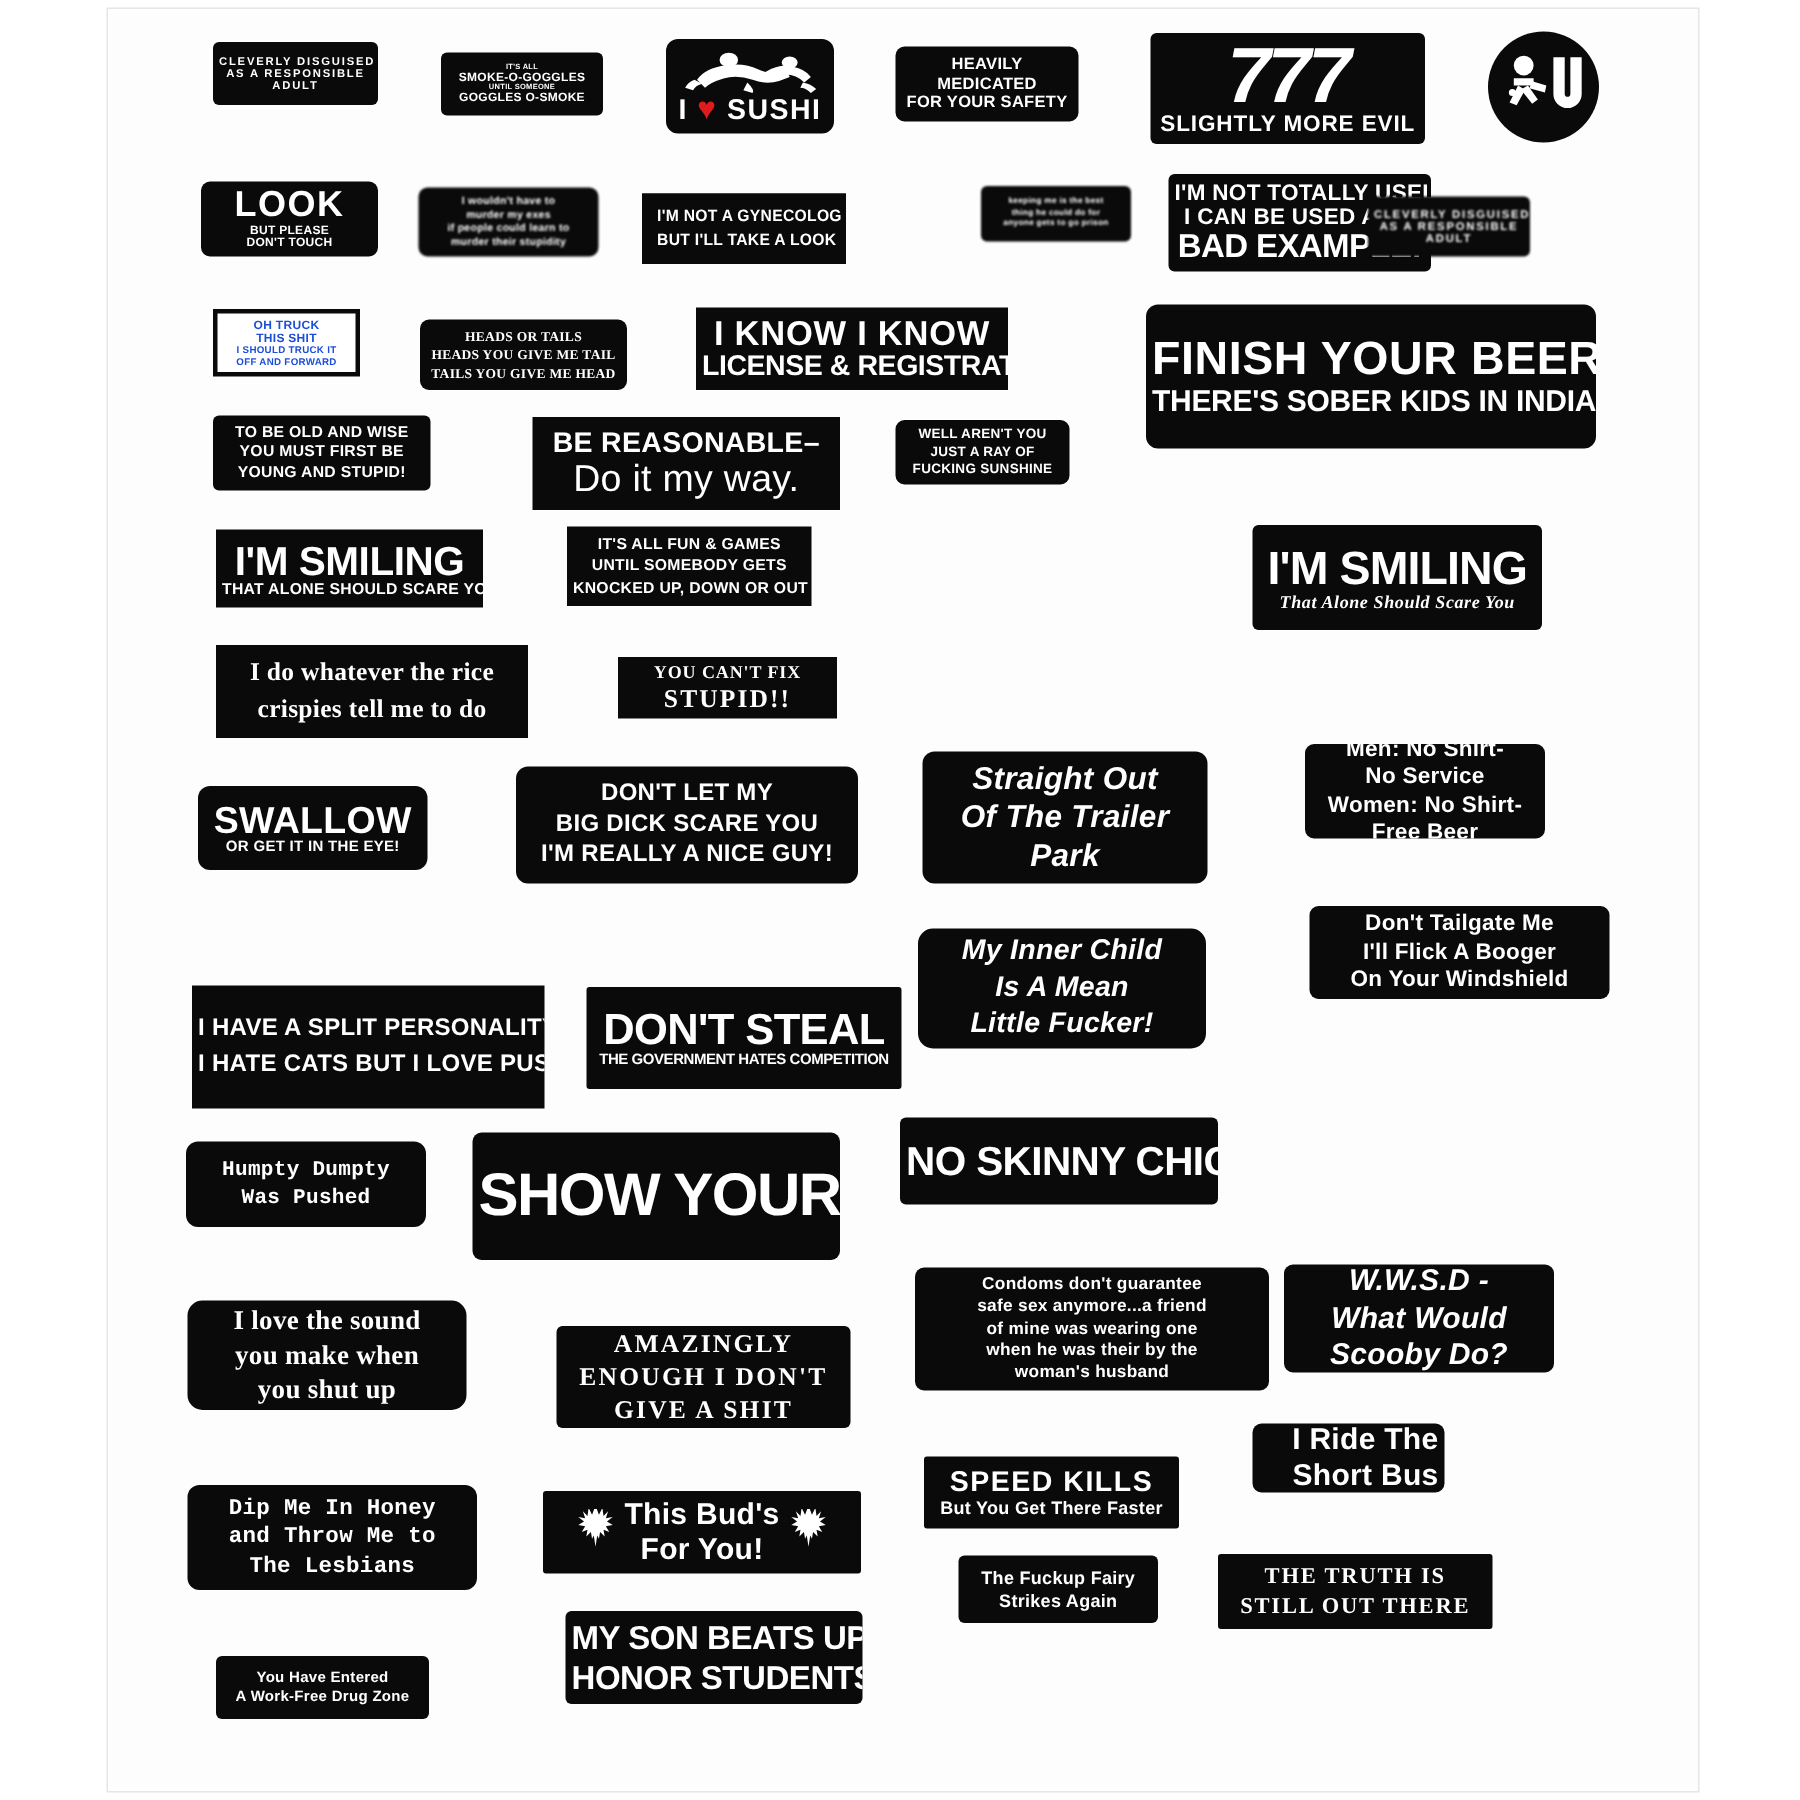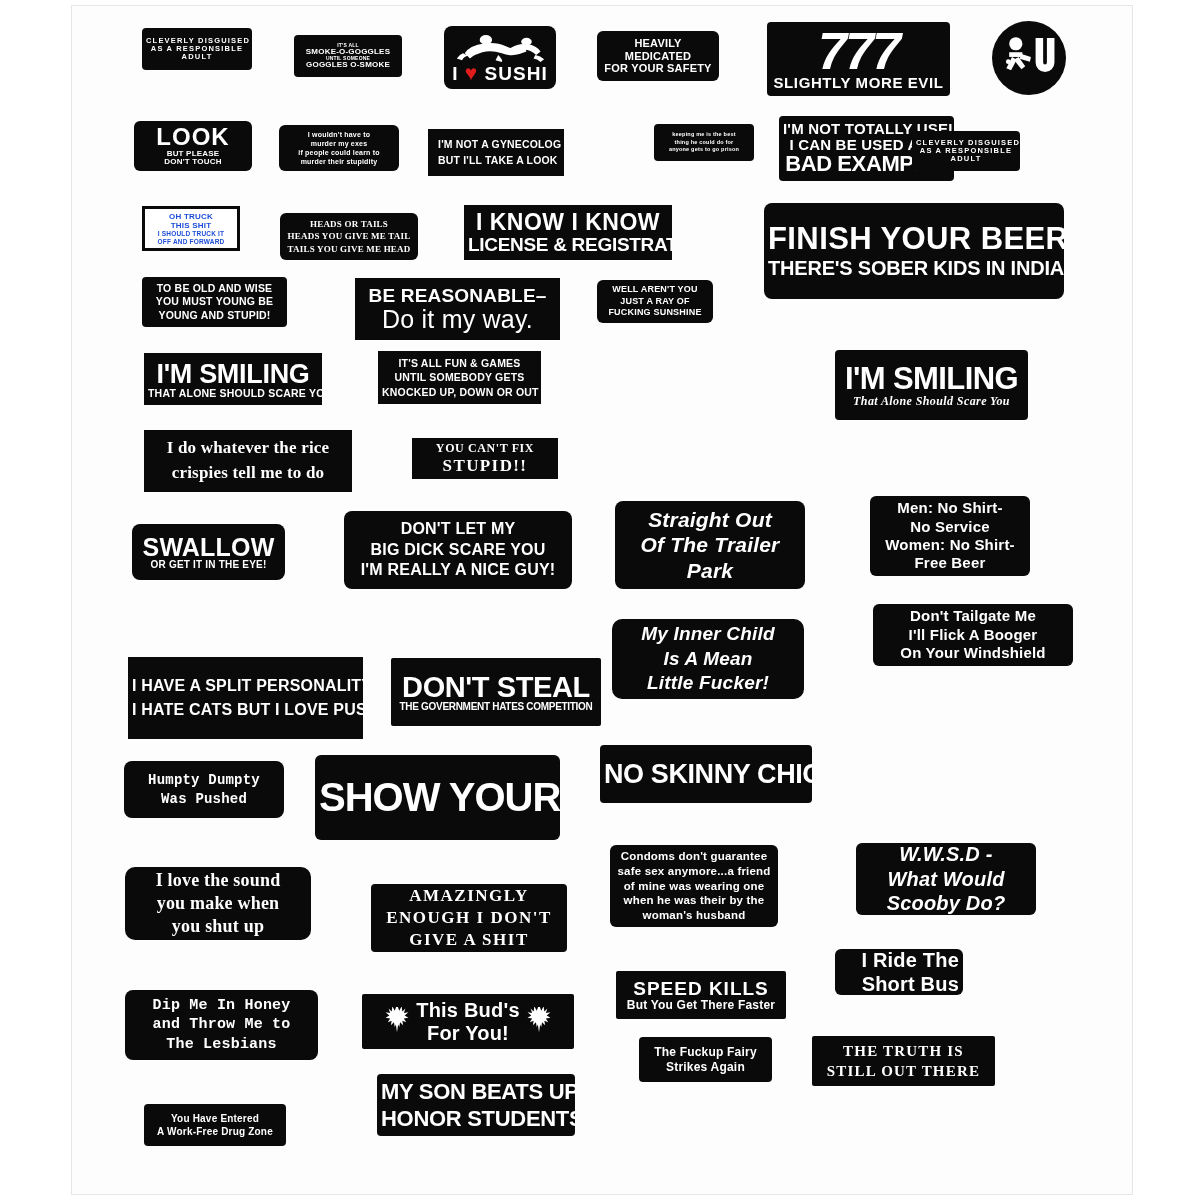--- a/index.html
+++ b/index.html
@@ -221,21 +221,21 @@
   <div class="sticker r8" style="left:692px;top:197px;width:300px;height:96px;">
     <span class="txt">
       <span class="l" style="font-size:31px;letter-spacing:.4px;">FINISH YOUR BEER</span>
       <span class="l" style="font-size:20px;letter-spacing:-.2px;margin-top:3px;">THERE'S SOBER KIDS IN INDIA</span>
     </span>
   </div>
 
   <div class="sticker r4 blur" style="left:70px;top:271px;width:145px;height:50px;">
     <span class="txt" style="font-size:10.5px;line-height:1.3;">
       <span class="l">TO BE OLD AND WISE</span>
-      <span class="l">YOU MUST YOUNG BE</span>
+      <span class="l">YOU MUST FIRST BE</span>
       <span class="l">YOUNG AND STUPID!</span>
     </span>
   </div>
 
   <div class="sticker sq" style="left:283px;top:272px;width:205px;height:62px;">
     <span class="txt">
       <span class="l" style="font-size:19px;">BE REASONABLE–</span>
       <span class="l" style="font-size:25px;font-weight:normal;">Do it my way.</span>
     </span>
   </div>
@@ -301,21 +301,21 @@
   </div>
 
   <div class="sticker r8 blur" style="left:543px;top:495px;width:190px;height:88px;">
     <span class="txt ital" style="font-size:21px;line-height:1.22;">
       <span class="l">Straight Out</span>
       <span class="l">Of The Trailer</span>
       <span class="l">Park</span>
     </span>
   </div>
 
-  <div class="sticker r6 blur" style="left:798px;top:490px;width:160px;height:80px;">
+  <div class="sticker r6 blur" style="left:798px;top:490px;width:160px;height:63px;">
     <span class="txt" style="font-size:15px;line-height:1.22;">
       <span class="l">Men: No Shirt-</span>
       <span class="l">No Service</span>
       <span class="l">Women: No Shirt-</span>
       <span class="l">Free Beer</span>
     </span>
   </div>
 
   <div class="sticker r10 blur" style="left:540px;top:613px;width:192px;height:80px;">
     <span class="txt ital" style="font-size:19px;line-height:1.3;">
@@ -376,21 +376,21 @@
   </div>
 
   <div class="sticker r4 blur" style="left:299px;top:878px;width:196px;height:68px;">
     <span class="txt serif" style="font-size:17px;line-height:1.28;letter-spacing:1.5px;">
       <span class="l">AMAZINGLY</span>
       <span class="l">ENOUGH I DON'T</span>
       <span class="l">GIVE A SHIT</span>
     </span>
   </div>
 
-  <div class="sticker r6 blur" style="left:538px;top:839px;width:168px;height:82px;">
+  <div class="sticker r6 blur" style="left:538px;top:839px;width:236px;height:82px;">
     <span class="txt" style="font-size:11.5px;line-height:1.28;">
       <span class="l">Condoms don't guarantee</span>
       <span class="l">safe sex anymore...a friend</span>
       <span class="l">of mine was wearing one</span>
       <span class="l">when he was their by the</span>
       <span class="l">woman's husband</span>
     </span>
   </div>
 
   <div class="sticker r6" style="left:784px;top:837px;width:180px;height:72px;">

